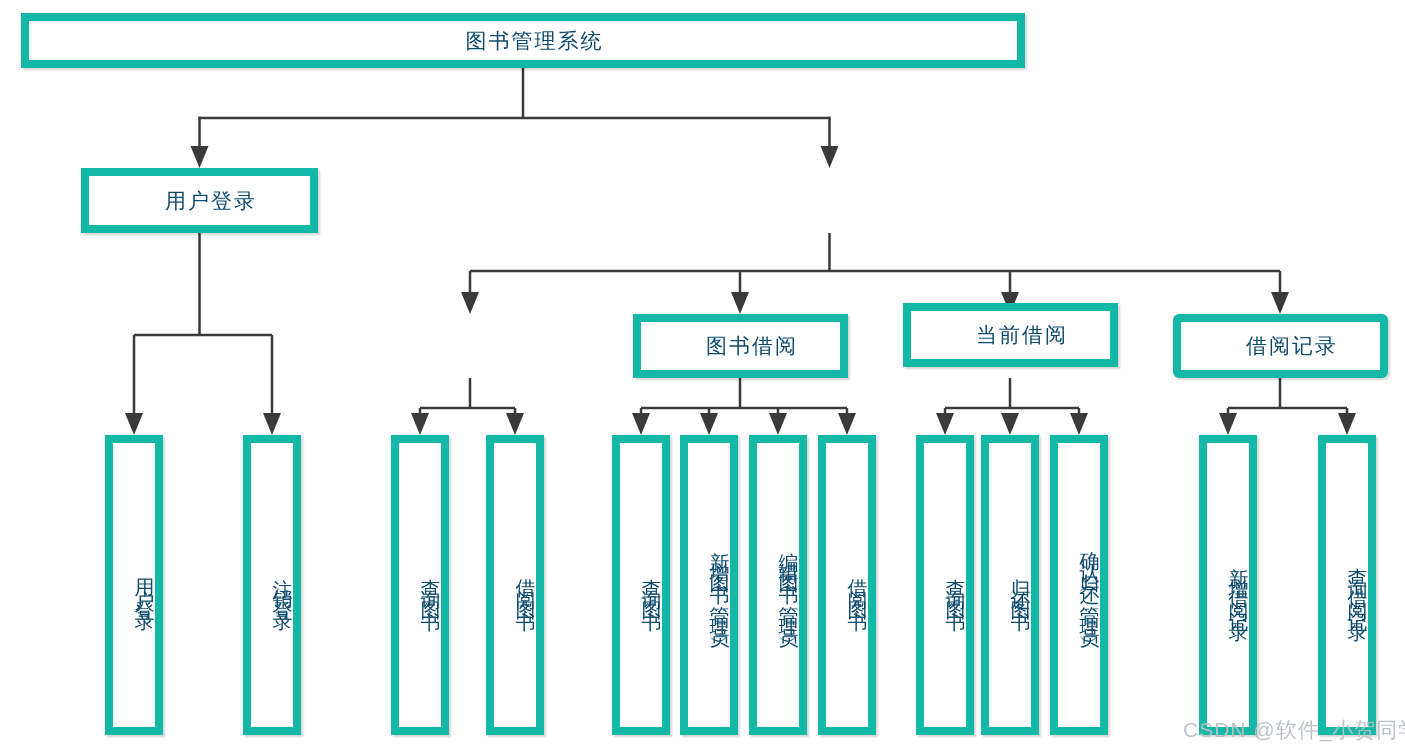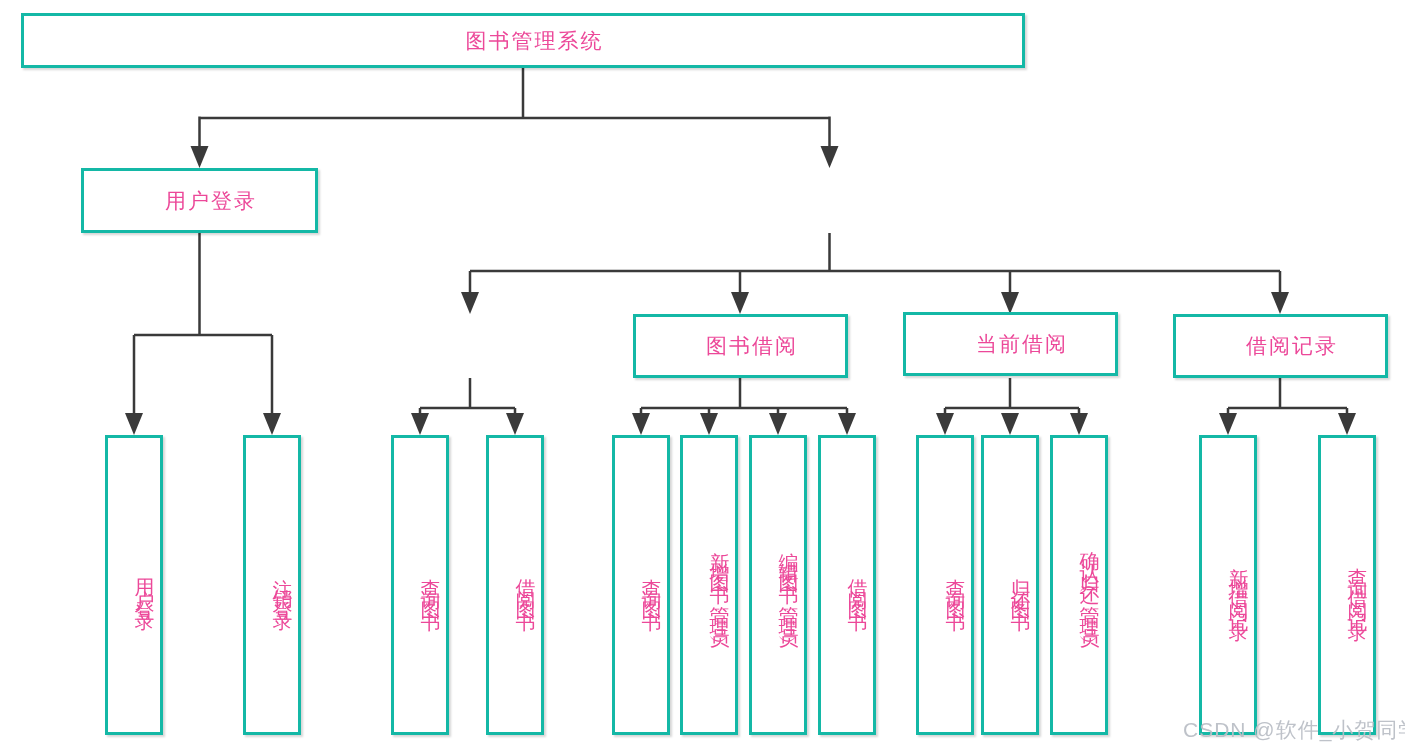--- a/index.html
+++ b/index.html
@@ -17,25 +17,25 @@
   }
   .connectors {
     position: absolute;
     left: 0; top: 0;
     z-index: 1;
   }
   .box {
     position: absolute;
     box-sizing: border-box;
     background: #ffffff;
-    border: 3px solid #14b8a6;
+    border: 8px solid #14b8a6;
     display: flex;
     align-items: center;
     justify-content: center;
-    color: #ec4899;
+    color: #0c4a6e;
     font-size: 21px;
     letter-spacing: 2px;
     z-index: 2;
     box-shadow: 2px 2px 2px rgba(0,0,0,0.16);
     white-space: nowrap;
     padding-left: 23px;
   }
   .box.v {
     writing-mode: vertical-rl;
     text-orientation: mixed;
@@ -43,22 +43,22 @@
     letter-spacing: 11px;
     white-space: normal;
     overflow: hidden;
   }
   
   .n-root   { left: 21px;   top: 13px;  width: 1004px; height: 55px; }
   .n-l2a    { left: 81px;   top: 168px; width: 237px;  height: 65px; }
   .n-l2b    { left: 711px;  top: 168px; width: 237px;  height: 65px; }
   .n-l3a    { left: 363px;  top: 314px; width: 215px;  height: 64px; }
   .n-l3b    { left: 633px;  top: 314px; width: 215px;  height: 64px; }
-  .n-l3c    { left: 903px;  top: 312px; width: 215px;  height: 64px; }
-  .n-l3d    { left: 1173px; top: 314px; width: 215px;  height: 64px; }
+  .n-l3c    { left: 903px;  top: 303px; width: 215px;  height: 64px; }
+  .n-l3d    { left: 1173px; top: 314px; width: 215px;  height: 64px; border-radius: 6px; }
   .leaf     { top: 435px; width: 58px; height: 300px; }
   .f-u1 { left: 105px; }
   .f-u2 { left: 243px; }
   .f-n1 { left: 391px; }
   .f-n2 { left: 486px; }
   .f-b1 { left: 612px; }
   .f-b2 { left: 680px; }
   .f-b3 { left: 749px; }
   .f-b4 { left: 818px; }
   .f-c1 { left: 916px; }

